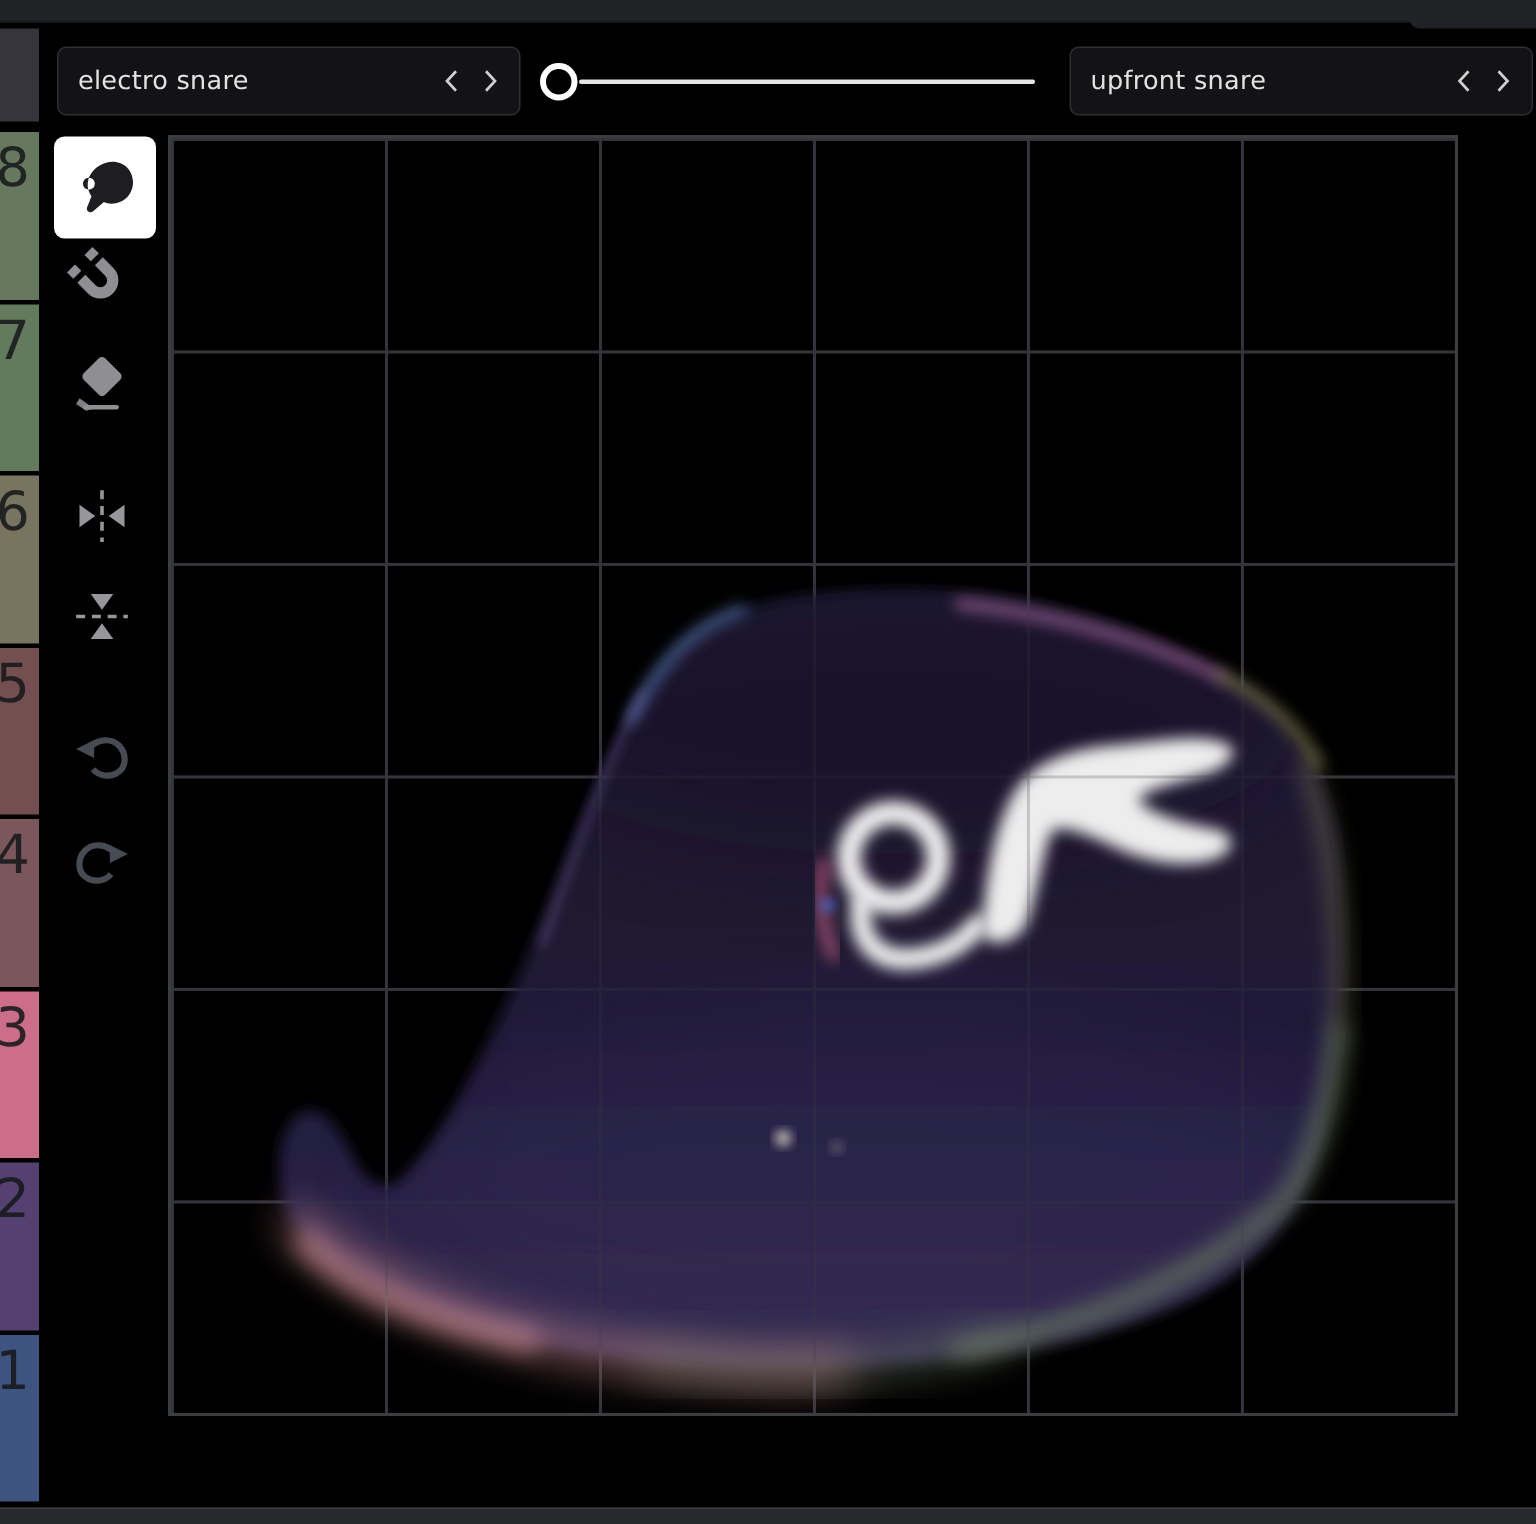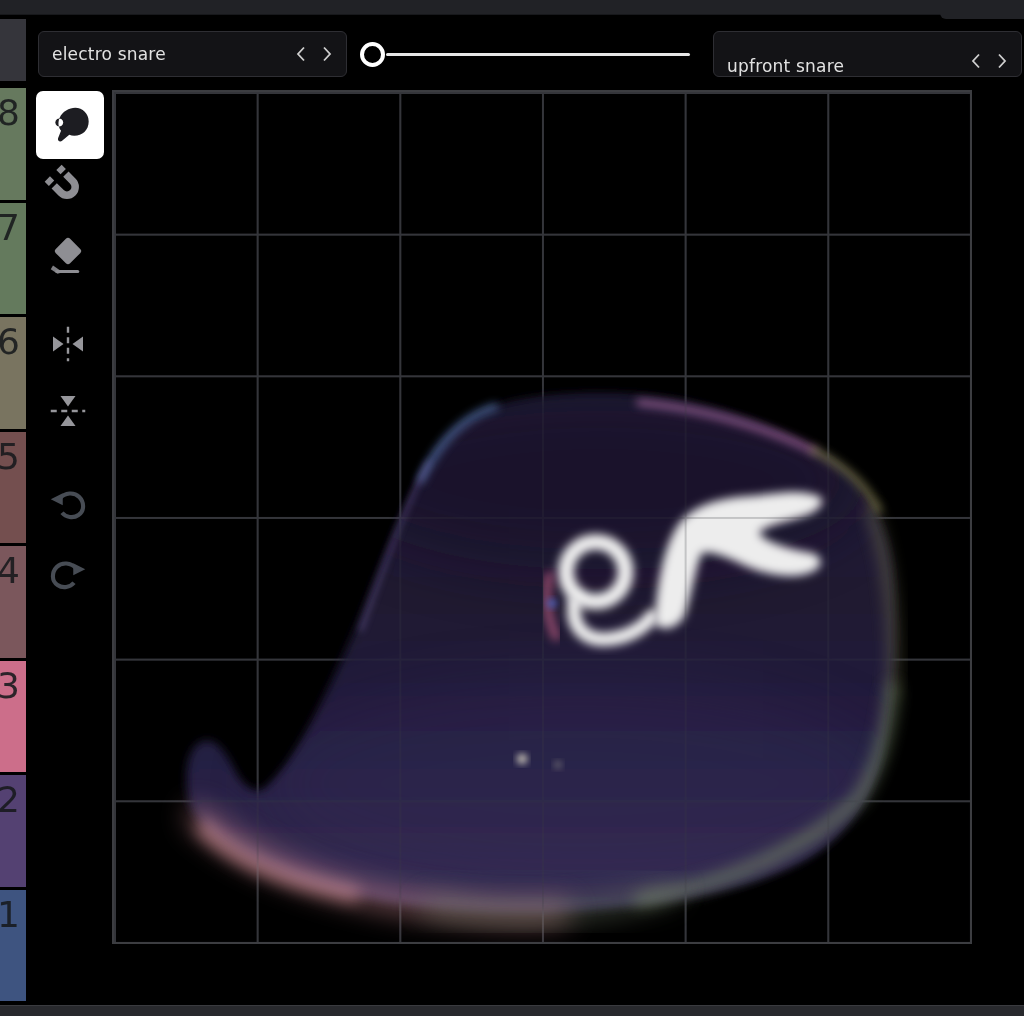--- a/index.html
+++ b/index.html
@@ -14,21 +14,21 @@
   .titlebar{left:0;top:0;width:1024px;height:14px;background:#212226;border-bottom:1px solid #17181b;}
   .titlebar-tab{left:940px;top:0;width:84px;height:19px;background:#212226;border-radius:0 0 0 6px;}
   .bottombar{left:0;top:1005px;width:1024px;height:11px;background:#28292d;border-top:1px solid #3a3b3f;}
   .leftstub{left:0;top:19px;width:26px;height:62px;background:#35353b;}
 
   
   .selector{
     top:31px;height:46px;width:309px;background:#131316;border:1px solid #2e2e33;border-radius:6px;
     box-sizing:border-box;display:flex;align-items:center;cursor:pointer;
   }
-  .selector.left{left:38px;} .selector.right{left:713px;align-items:flex-end;}
+  .selector.left{left:38px;} .selector.right{left:713px;}
   .selector .lbl{color:#e2e2e2;font-size:17px;letter-spacing:.2px;padding-left:13px;flex:1;
     white-space:nowrap;overflow:hidden;}
   .chev-btn{width:26px;height:30px;display:flex;align-items:center;justify-content:center;
     background:none;border:none;padding:0;cursor:pointer;}
   .chev-btn:last-child{margin-right:6px;}
   .slider-track{left:386px;top:53px;width:304px;height:3px;background:#e6e6e6;border-radius:2px;cursor:pointer;}
   .slider-handle{left:360px;top:42px;width:25px;height:25px;border-radius:50%;
     background:#000;border:4px solid #fff;box-sizing:border-box;cursor:grab;}
 
   

